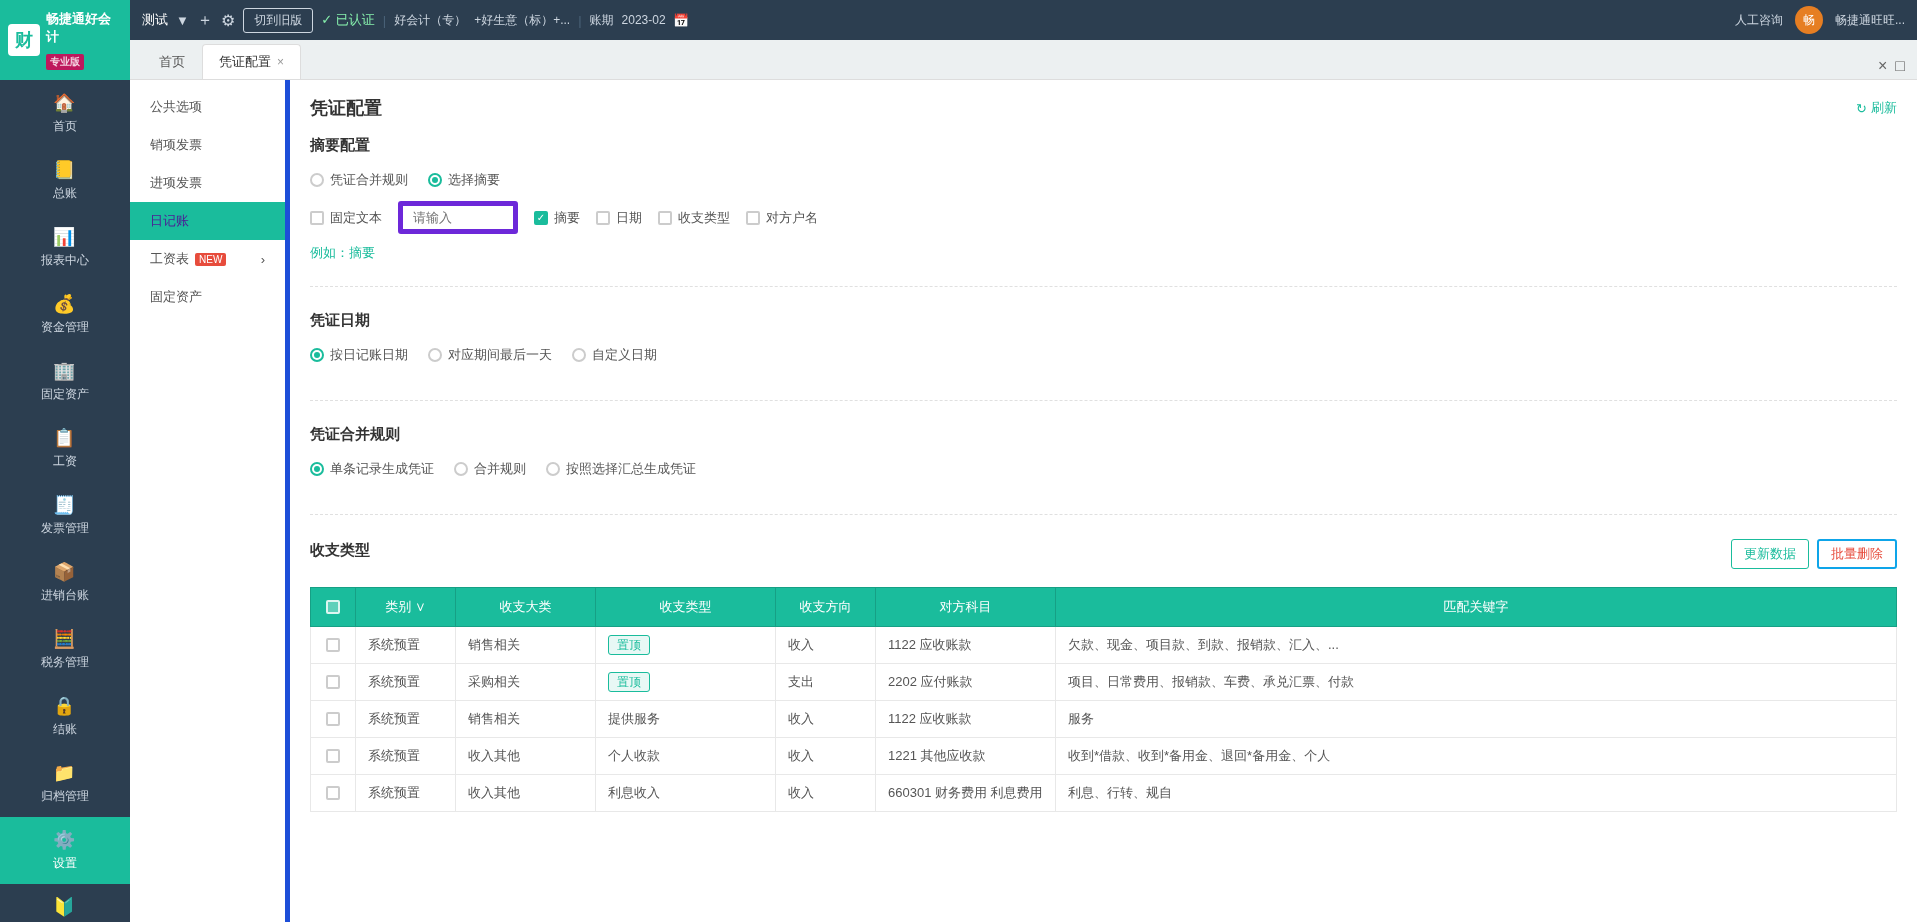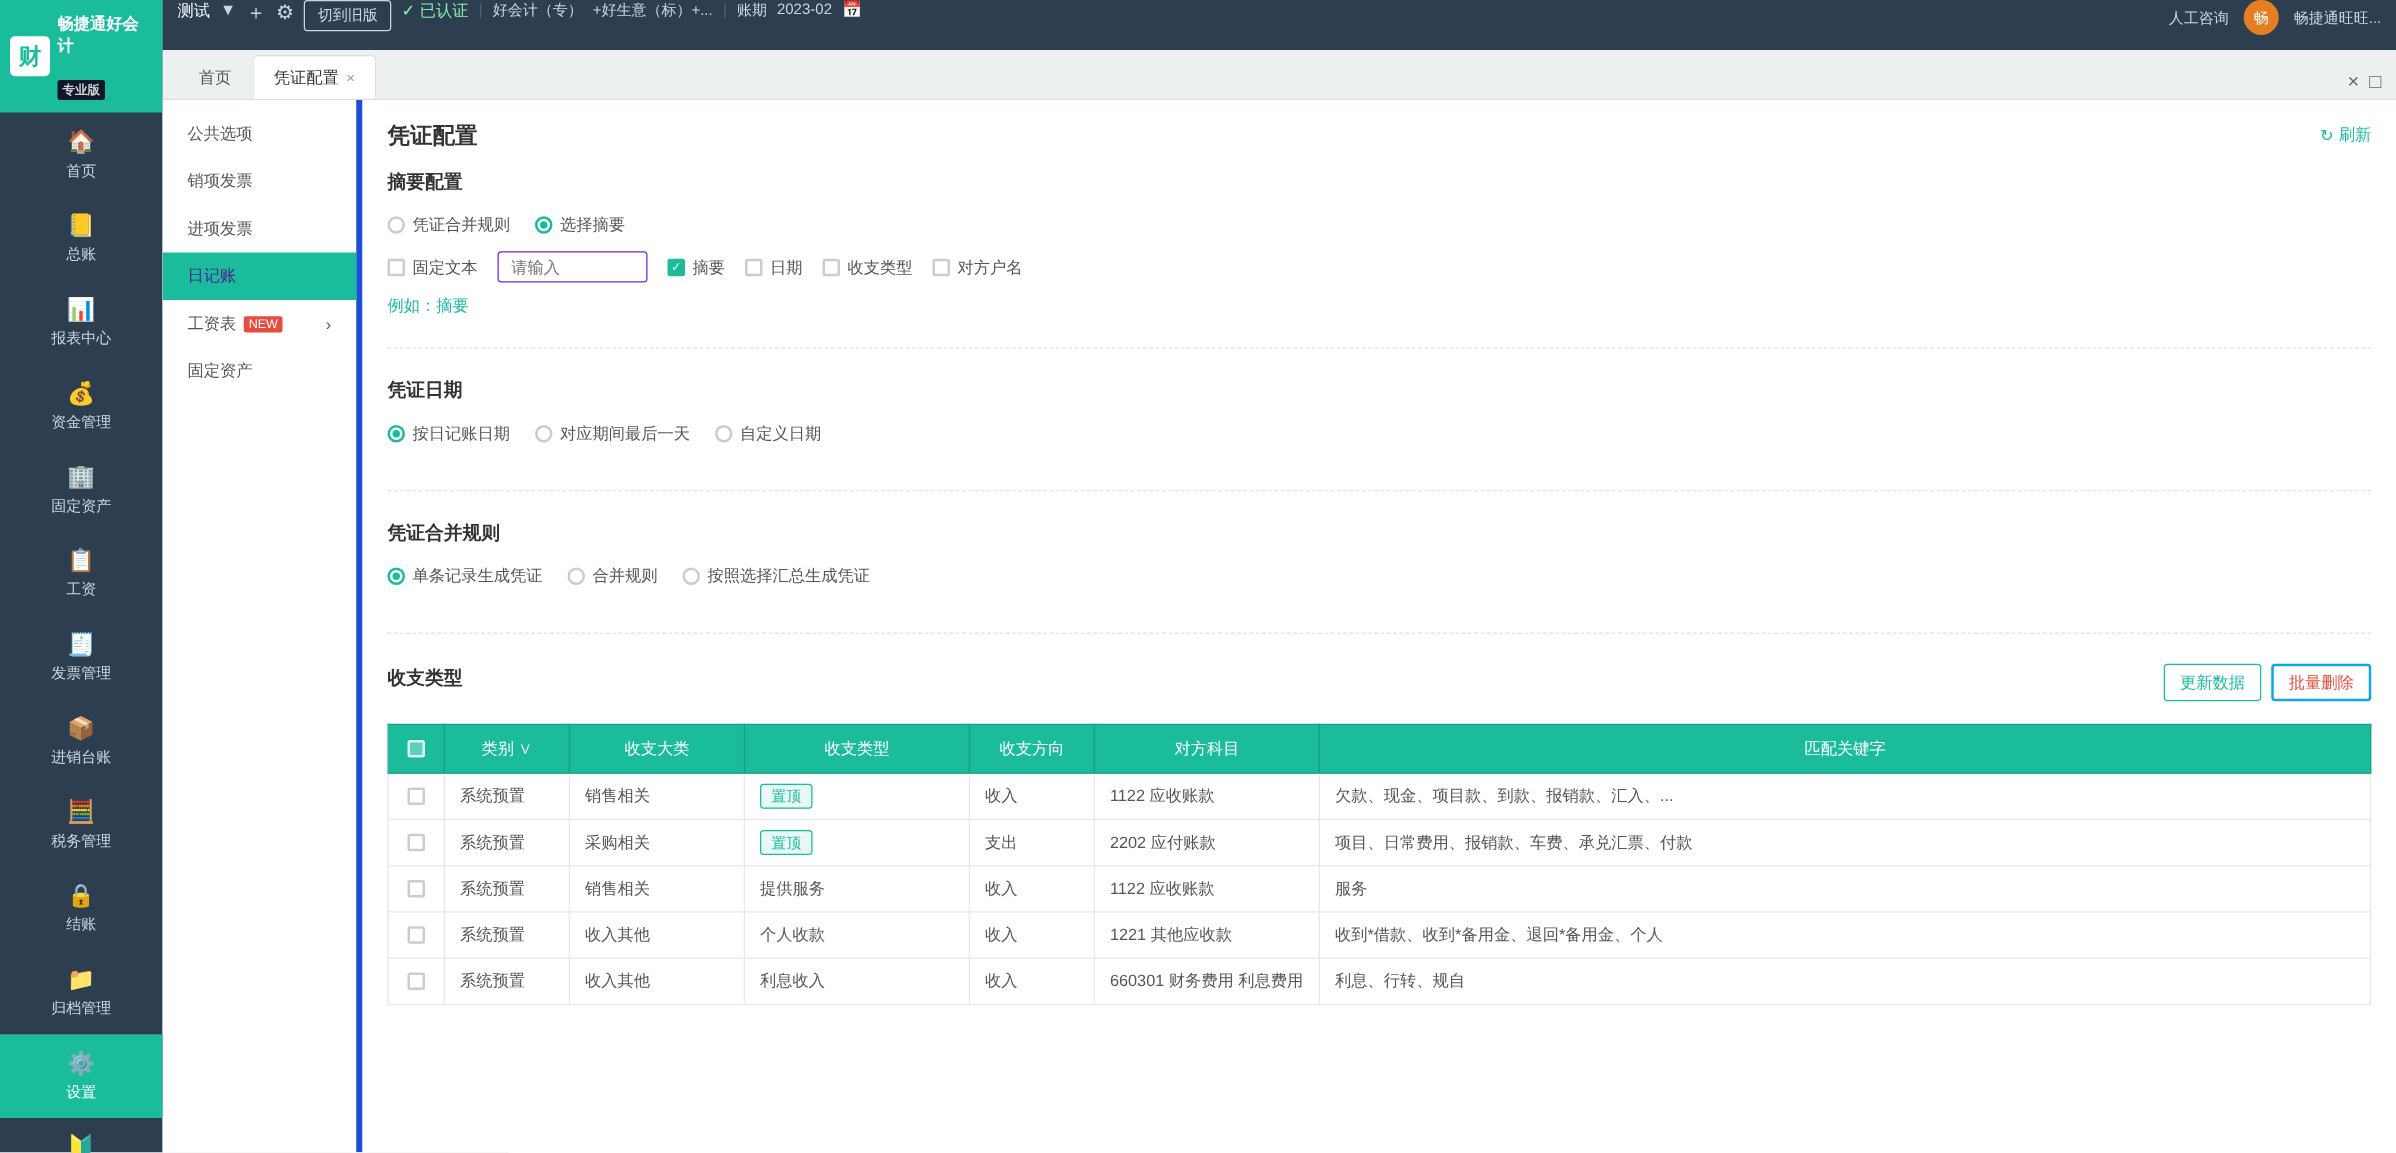--- a/index.html
+++ b/index.html
@@ -32,21 +32,21 @@
       background: white;
       border-radius: 4px;
       display: flex;
       align-items: center;
       justify-content: center;
       color: #1abc9c;
       font-size: 18px;
       font-weight: bold;
       flex-shrink: 0;
     }
-    .sidebar-logo .logo-sub { font-size: 10px; color: rgba(255,255,255,0.8); background: #0f172a; padding: 1px 4px; border-radius: 2px; margin-top: 18px; display: inline-block; }
+    .sidebar-logo .logo-sub { font-size: 10px; color: rgba(255,255,255,0.8); background: #be185d; padding: 1px 4px; border-radius: 2px; margin-top: 8px; display: inline-block; }
     .sidebar-nav { flex: 1; overflow-y: auto; }
     .nav-item {
       display: flex;
       flex-direction: column;
       align-items: center;
       padding: 12px 8px;
       cursor: pointer;
       color: #cdd6e0;
       font-size: 12px;
       gap: 4px;
@@ -56,21 +56,21 @@
     .nav-item .nav-icon { font-size: 18px; }
 
     
     .main-content { flex: 1; display: flex; flex-direction: column; overflow: hidden; }
 
     
     .topbar {
       height: 40px;
       background: #2c3e50;
       display: flex;
-      align-items: flex-start;
+      align-items: center;
       padding: 0 12px;
       gap: 8px;
       color: #cdd6e0;
       flex-shrink: 0;
     }
     .topbar-title { color: white; font-size: 13px; }
     .topbar-arrow { color: #cdd6e0; cursor: pointer; }
     .topbar-btn {
       padding: 3px 10px;
       border-radius: 3px;
@@ -187,21 +187,21 @@
     
     .checkbox-row { display: flex; align-items: center; gap: 16px; margin-top: 8px; }
     .checkbox-item { display: flex; align-items: center; gap: 6px; font-size: 13px; color: #555; cursor: pointer; }
     .checkbox-box {
       width: 14px; height: 14px; border: 2px solid #ccc; border-radius: 2px;
       display: flex; align-items: center; justify-content: center; flex-shrink: 0;
     }
     .checkbox-box.checked { background: #1abc9c; border-color: #1abc9c; color: white; font-size: 10px; }
 
     .text-input {
-      border: 1px solid #6d28d9;
+      border: 5px solid #6d28d9;
       border-radius: 3px;
       padding: 4px 10px;
       font-size: 13px;
       color: #999;
       width: 120px;
       outline: none;
     }
 
     .example-text { color: #1abc9c; font-size: 13px; margin-top: 10px; }
 

